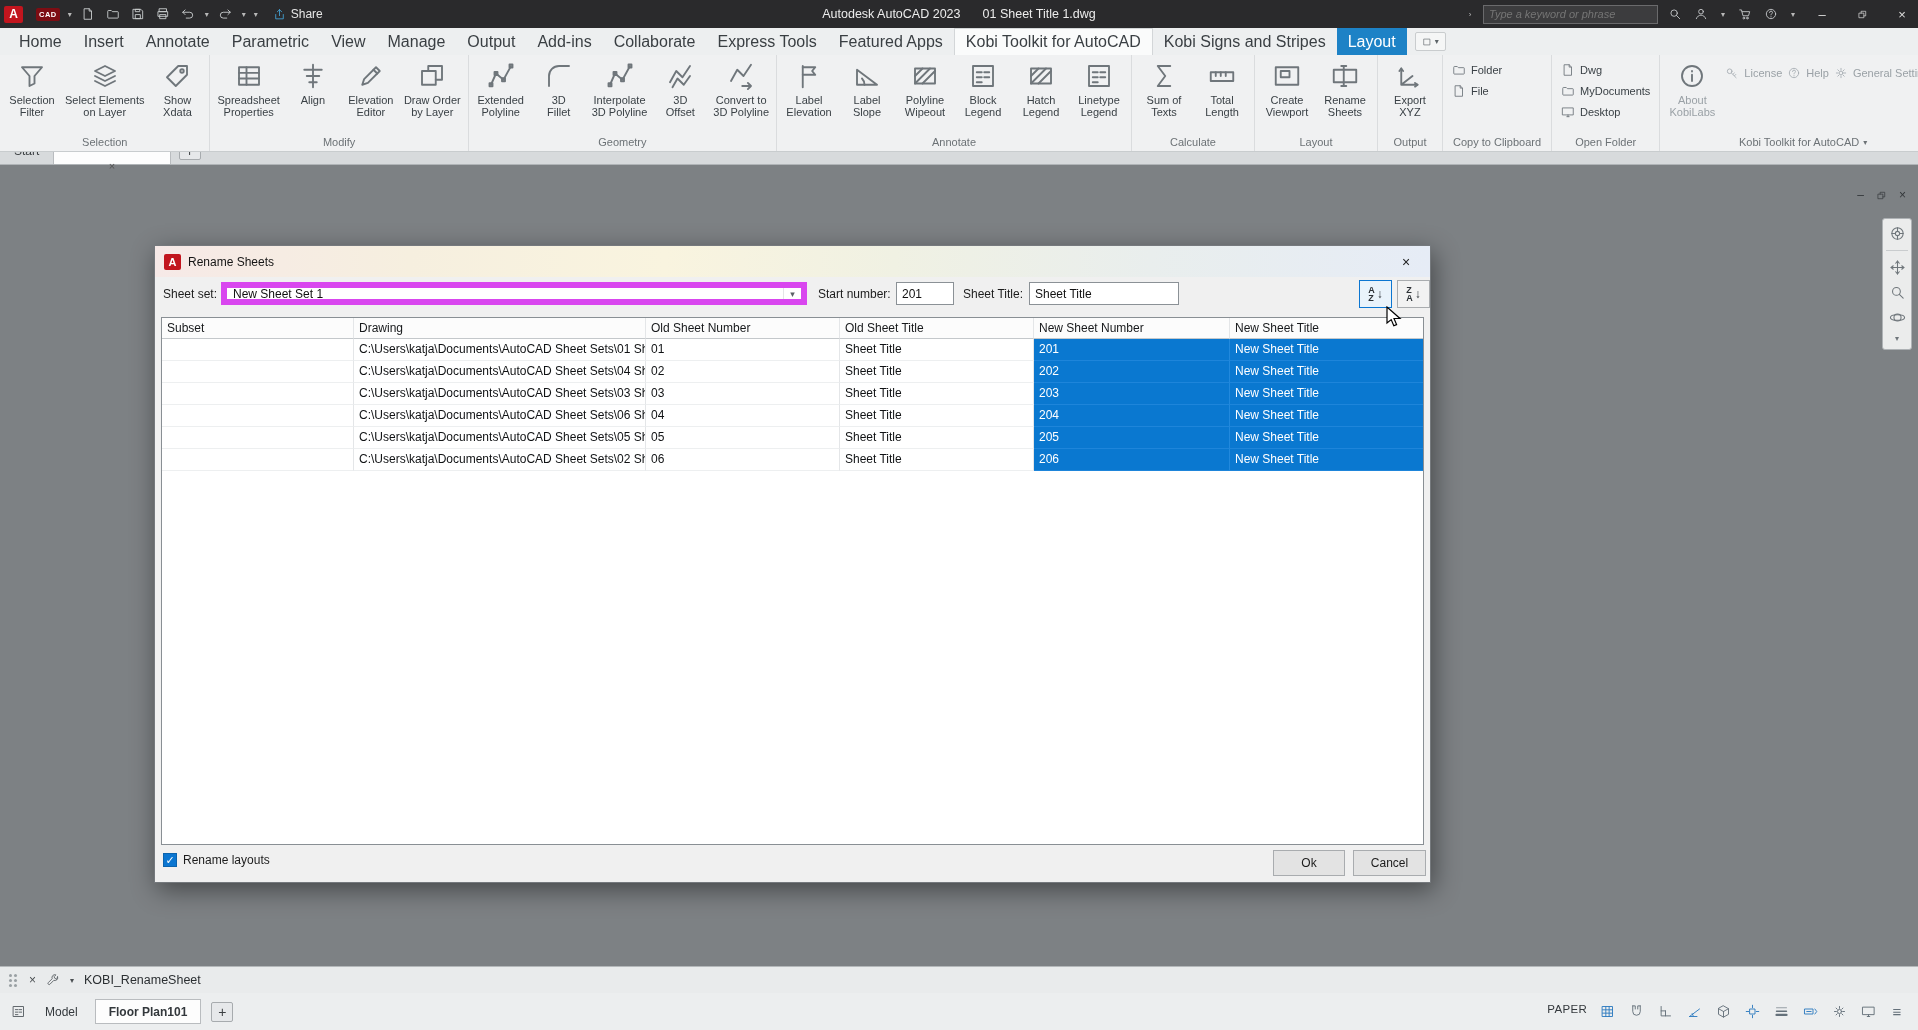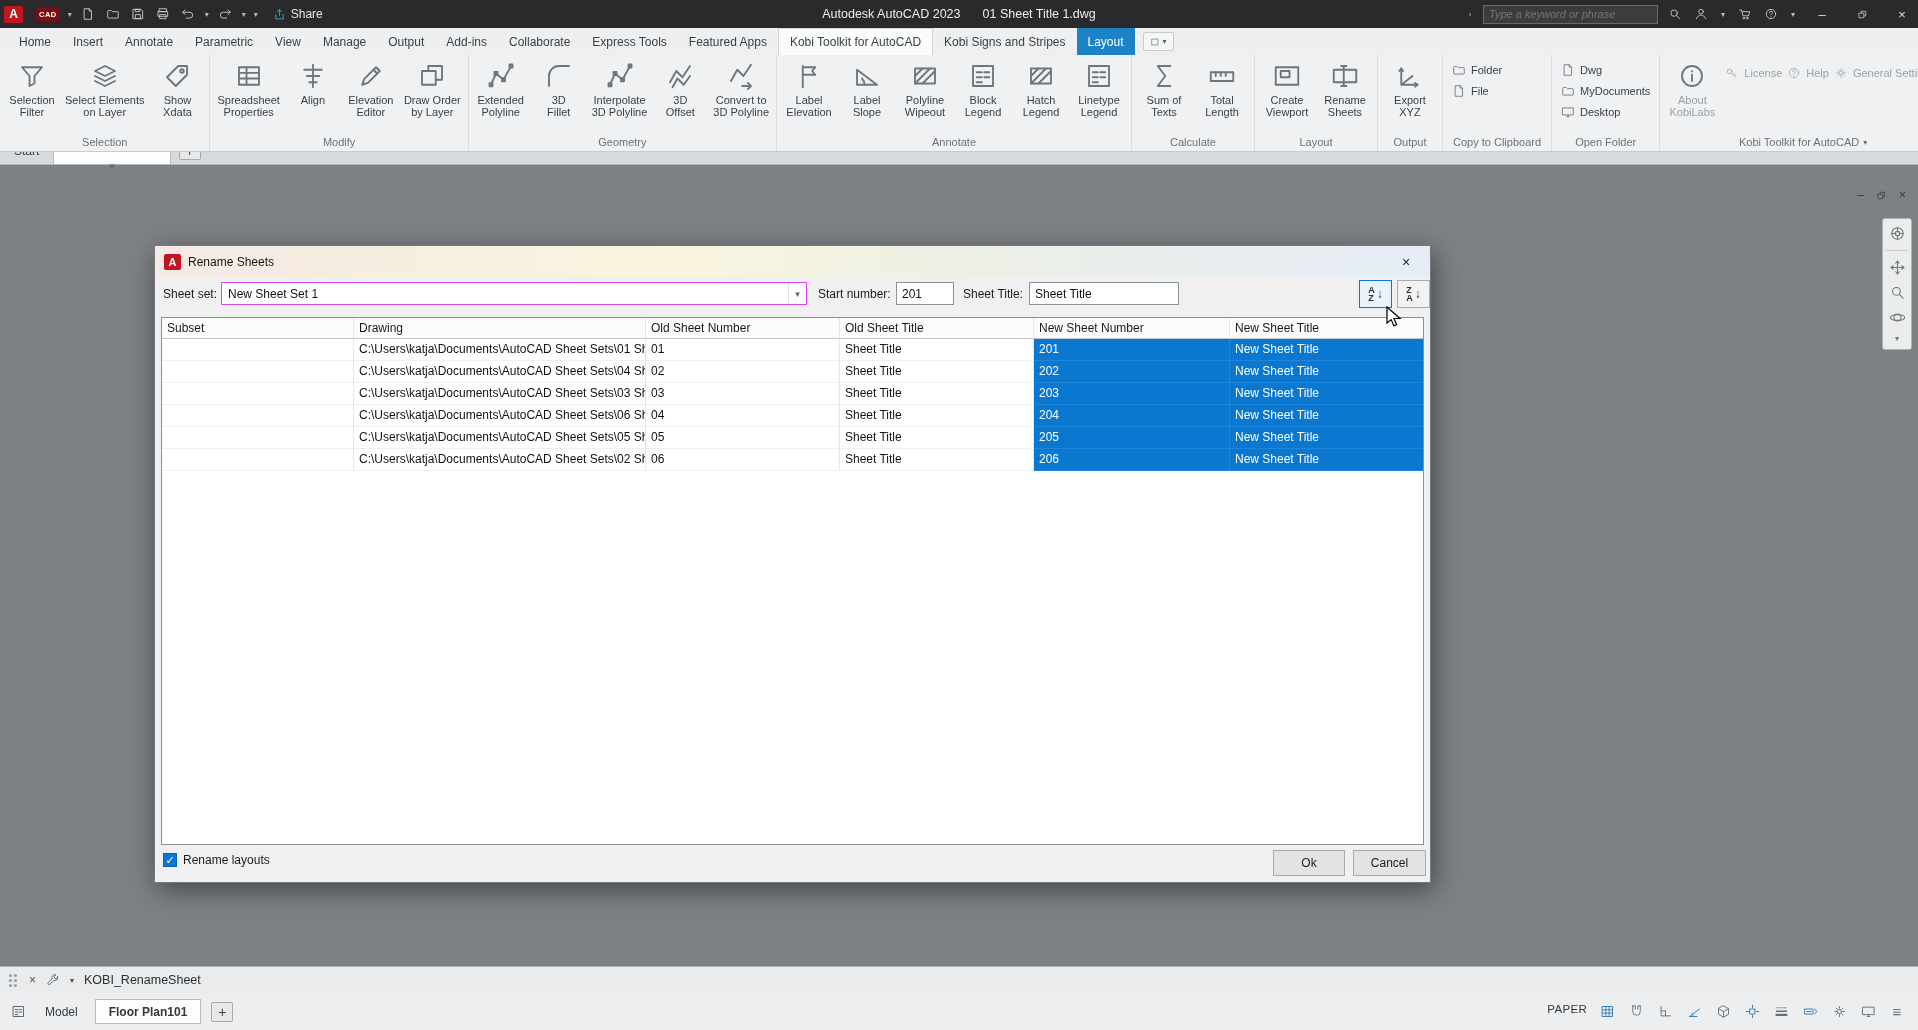--- a/index.html
+++ b/index.html
@@ -21,21 +21,21 @@
   .title-center { position:absolute; left:50%; transform:translateX(-50%); display:flex; gap:22px; font-size:12.5px; color:#ececec; white-space:nowrap; }
   .title-right { margin-left:auto; display:flex; align-items:center; gap:8px; }
   .search-box { width:175px; height:19px; background:#3c3c3e; border:1px solid #6a6a6c; color:#c8c8c8; font-style:italic; font-size:11px; padding:0 5px; font-family:inherit; }
   .tr-icon { width:18px; height:18px; color:#c9ccce; display:flex; align-items:center; justify-content:center; }
   .tr-icon svg { width:14px; height:14px; }
   .win-btn { width:32px; height:28px; display:flex; align-items:center; justify-content:center; color:#dfdfdf; font-size:13px; }
   .win-btn svg { width:11px; height:11px; }
 
   
   .ribbon-tabs { position:absolute; top:28px; left:0; right:0; height:27px; background:#edeff0; display:flex; align-items:stretch; padding-left:8px; z-index:29; }
-  .rtab { padding:0 11px; display:flex; align-items:center; font-size:12px; color:#3a3f43; white-space:nowrap; }
+  .rtab { padding:0 11px; display:flex; align-items:center; font-size:16px; color:#3a3f43; white-space:nowrap; }
   .rtab.active { background:#fafbfb; border:1px solid #d3d6d8; border-bottom:none; }
   .rtab.contextual { background:#1d82c6; color:#fff; }
   .ribbon-toggle { display:flex; align-items:center; gap:3px; margin-left:8px; padding:0 6px; color:#5d6468; border:1px solid #c9ccce; height:19px; align-self:center; background:#f5f6f6; border-radius:2px; font-size:8px; }
   .ribbon-toggle svg { width:10px; height:10px; }
 
   
   .ribbon { position:absolute; top:55px; left:0; right:0; height:97px; background:#f0f1f2; border-bottom:1px solid #c8ccce; display:flex; z-index:28; }
   .panel { display:flex; flex-direction:column; border-right:1px solid #dadcde; flex:none; }
   .panel-tools { flex:1; display:flex; align-items:stretch; padding:3px 3px 0; }
   .panel-tools.cols { flex-direction:column; justify-content:flex-start; padding:7px 9px 0; gap:5px; }
@@ -69,21 +69,21 @@
   .nb-div { width:22px; height:1px; background:#c9ccce; }
   .nb-chev { font-size:8px; color:#6f767b; }
 
   
   .dialog { position:absolute; left:154px; top:65px; width:1277px; height:638px; background:#f0f0f0; border:1px solid #75797d; box-shadow:3px 7px 24px rgba(0,0,0,.45); z-index:10; }
   .dlg-titlebar { height:31px; display:flex; align-items:center; padding:0 9px; background:linear-gradient(90deg,#f6e9e7 0%,#f6efdf 20%,#f9f4df 40%,#f0f1e3 58%,#e9eeed 78%,#e6ecf6 100%); }
   .dlg-app-icon { width:17px; height:16px; background:#c2151e; border-radius:2px; color:#fff; font-size:11px; font-weight:bold; display:flex; align-items:center; justify-content:center; }
   .dlg-title { margin-left:7px; font-size:12px; color:#151515; }
   .dlg-close { margin-left:auto; width:30px; height:22px; display:flex; align-items:center; justify-content:center; font-size:14px; color:#222; }
   .dlg-label { position:absolute; font-size:12px; color:#1c1c1c; line-height:26px; white-space:nowrap; }
-  .combo { position:absolute; height:23px; background:#fff; border:1px solid #d946ef; display:flex; align-items:center; }
+  .combo { position:absolute; height:23px; background:#fff; border:6px solid #d946ef; display:flex; align-items:center; }
   .combo-text { flex:1; padding:0 6px; font-size:12px; color:#111; }
   .combo-arrow { width:18px; height:100%; display:flex; align-items:center; justify-content:center; color:#5a6065; font-size:9px; border-left:1px solid #e3e5e7; }
   .tbox { position:absolute; height:23px; background:#fff; border:1px solid #8b9196; font-size:12px; color:#111; padding:0 5px; font-family:inherit; }
   .sortbtn { position:absolute; width:33px; height:28px; display:flex; align-items:center; justify-content:center; gap:2px; background:#f2f2f2; border:1px solid #a9acaf; }
   .sortbtn.focus { background:#e9f3fb; border:1px solid #0c76d1; }
   .sort-letters { display:flex; flex-direction:column; font-size:9px; line-height:8.5px; font-weight:bold; color:#2c3136; }
   .sort-arrow { font-size:12px; color:#2c3136; }
   .dlg-table { position:absolute; top:71px; left:6px; width:1263px; height:528px; background:#fff; border:1px solid #898f94; overflow:hidden; }
   .trow { display:grid; grid-template-columns:192px 292px 194px 194px 196px 1fr; }
   .trow.head .tc { height:21px; line-height:20px; color:#17191b; border-bottom:1px solid #c4c8cb; background:#fcfcfc; }

